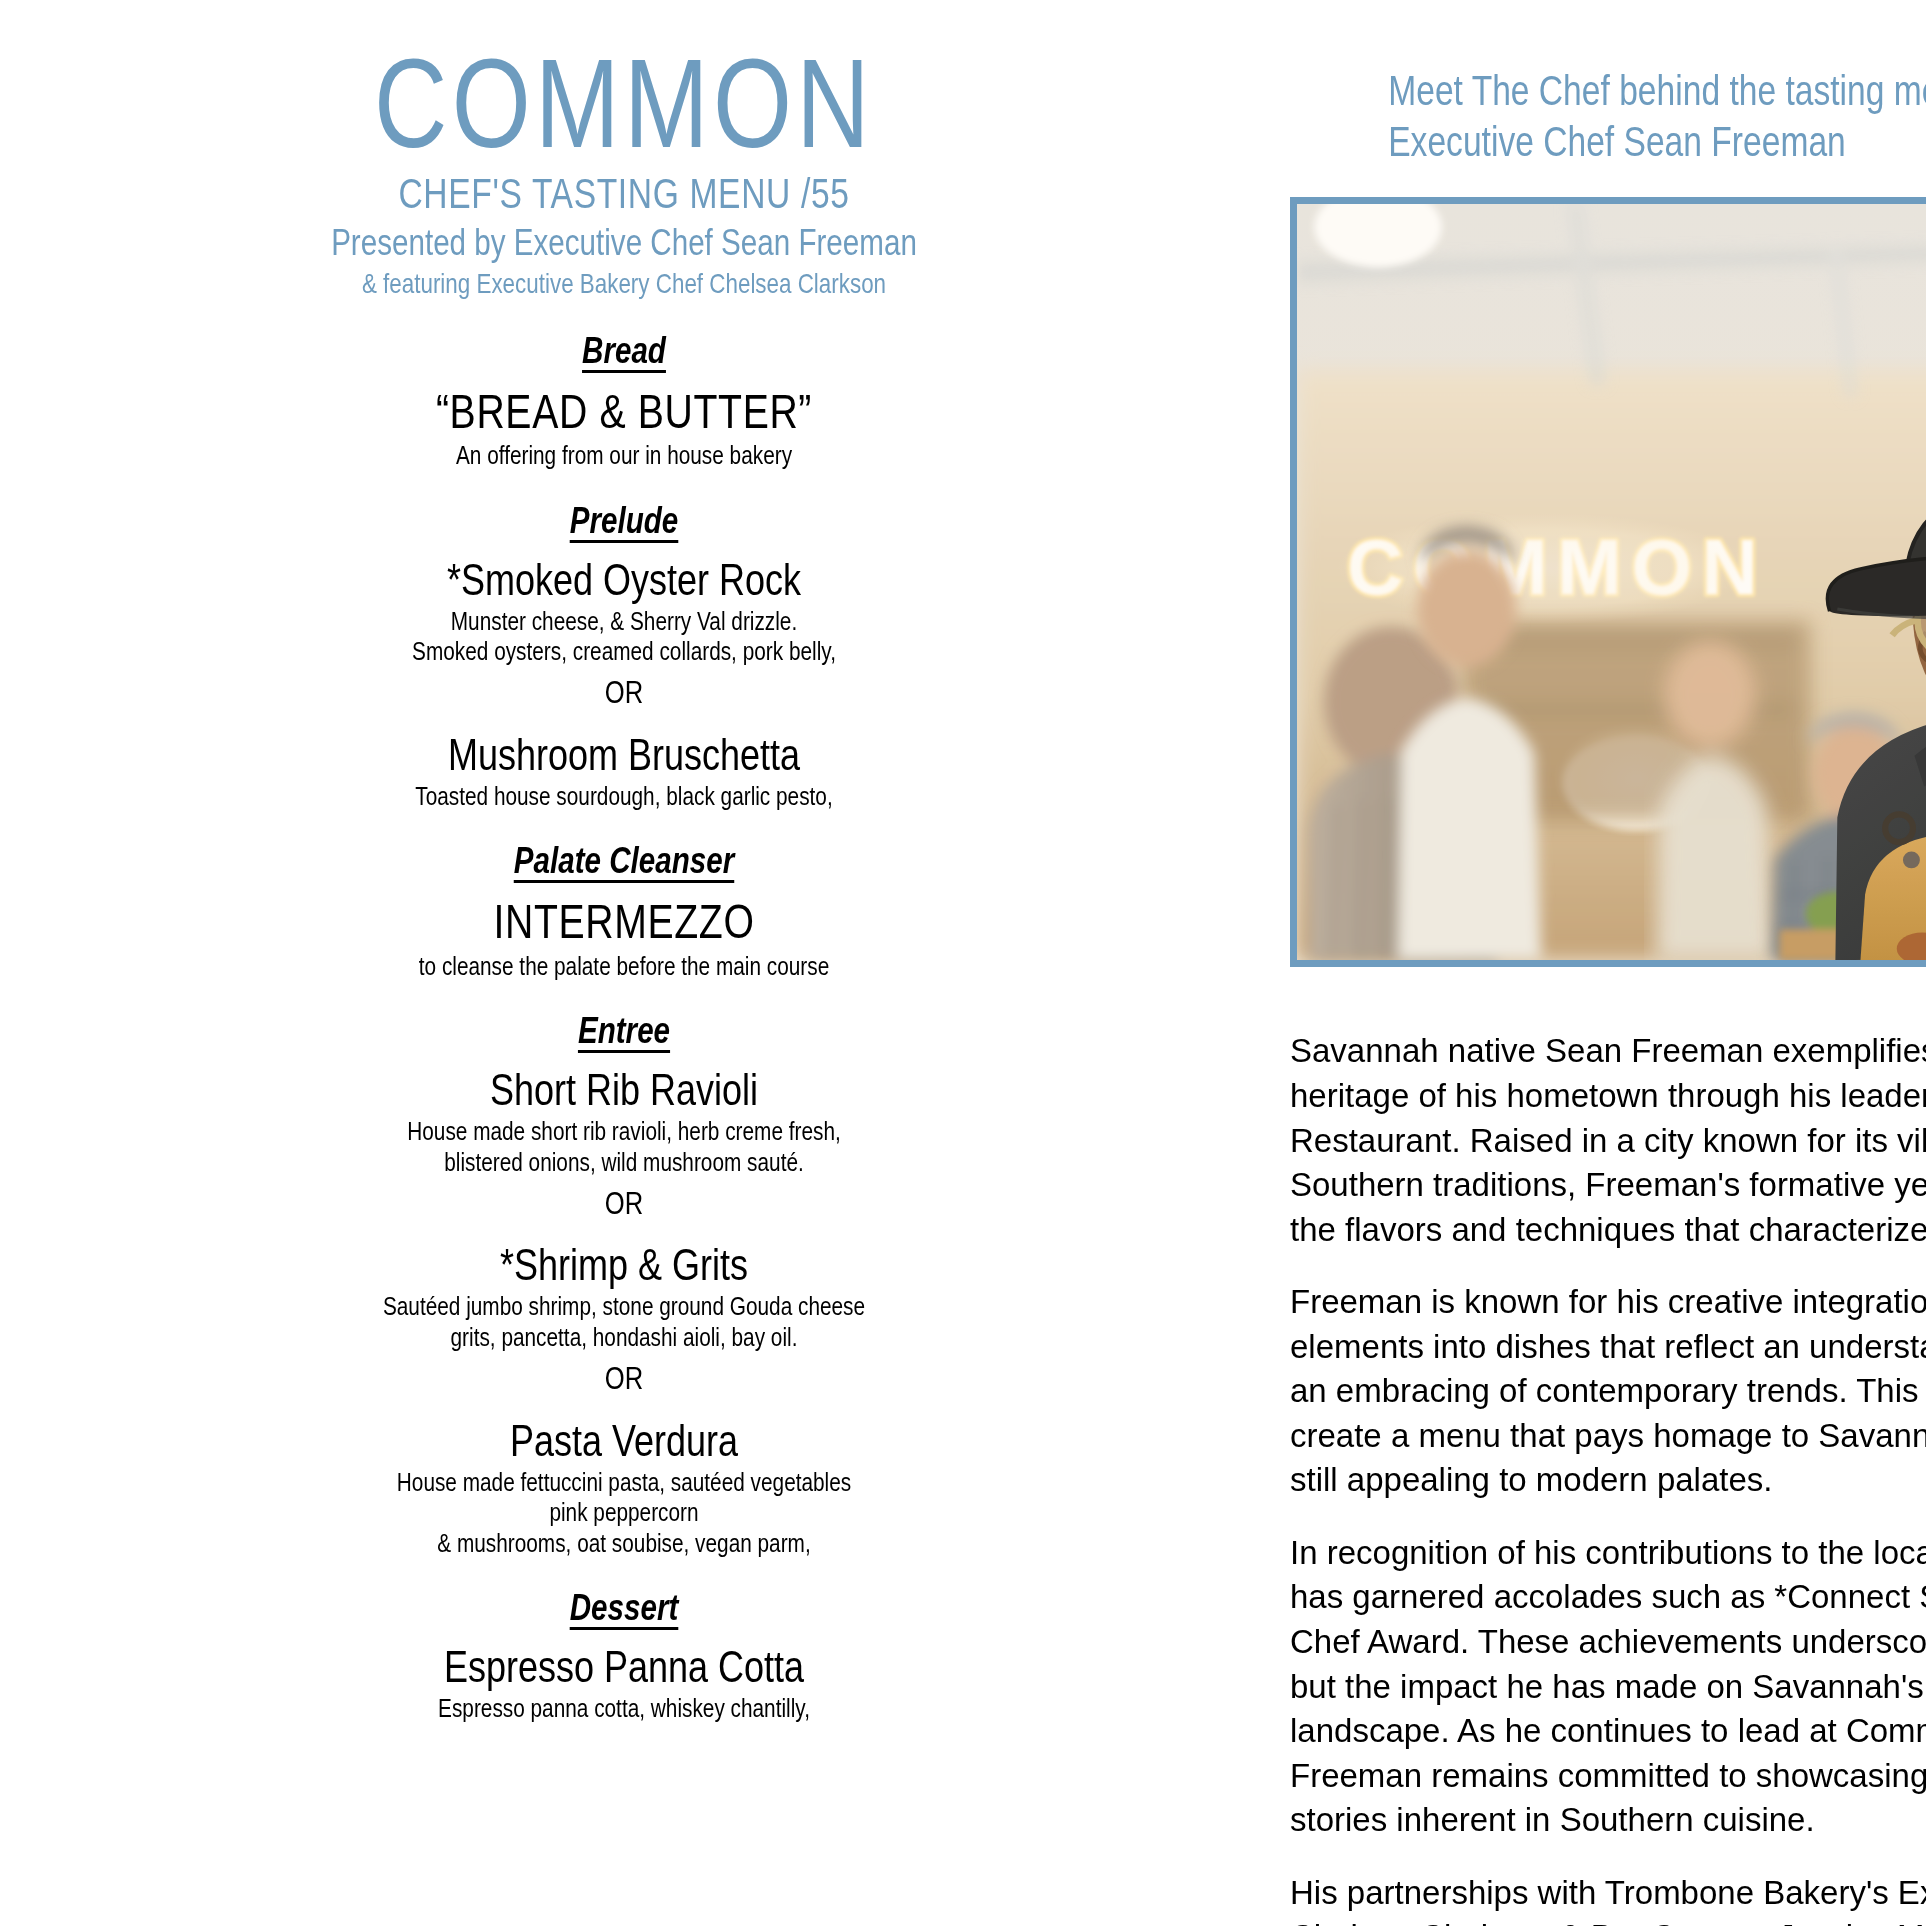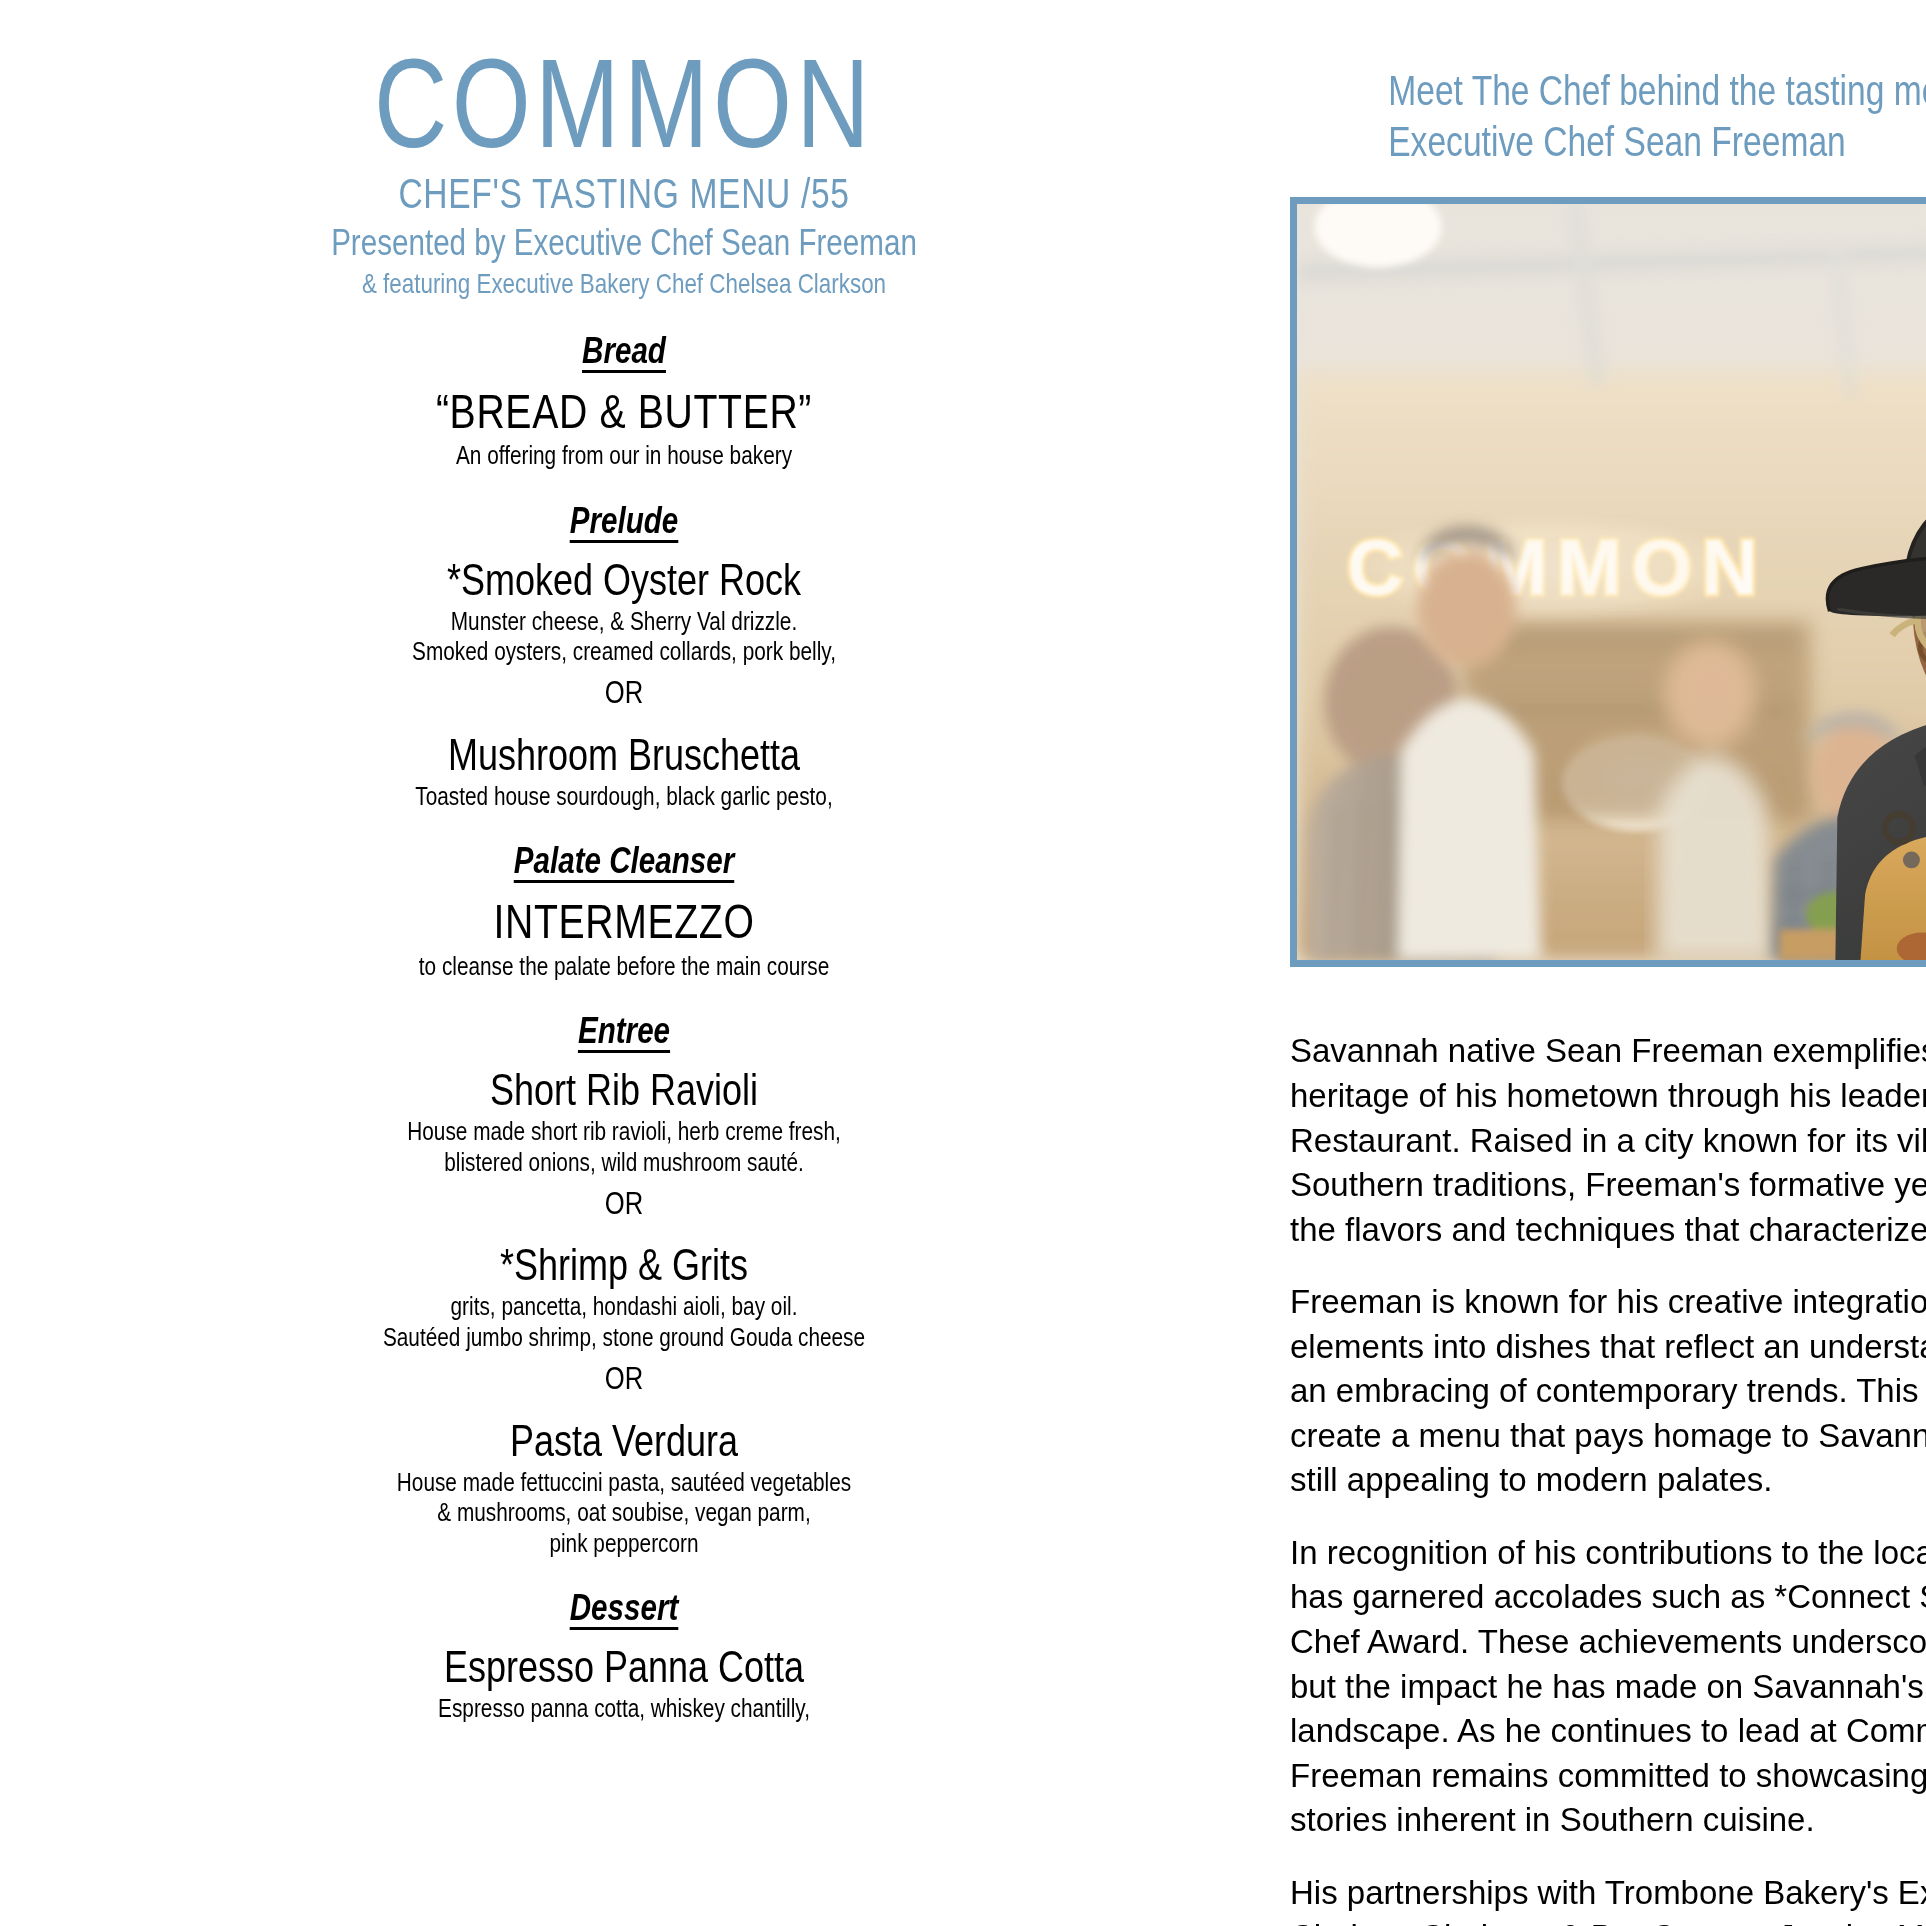--- a/index.html
+++ b/index.html
@@ -233,41 +233,41 @@
           </div>
         </div>
         <div class="or">
           <span class="cond">OR</span>
         </div>
         <div class="dish-name">
           <span class="cond">*Shrimp &amp; Grits</span>
         </div>
         <div class="dish-desc">
           <div>
+            <span class="cond">Sautéed jumbo shrimp, stone ground Gouda cheese</span>
+          </div>
+          <div>
             <span class="cond">grits, pancetta, hondashi aioli, bay oil.</span>
-          </div>
-          <div>
-            <span class="cond">Sautéed jumbo shrimp, stone ground Gouda cheese</span>
           </div>
         </div>
         <div class="or">
           <span class="cond">OR</span>
         </div>
         <div class="dish-name">
           <span class="cond">Pasta Verdura</span>
         </div>
         <div class="dish-desc">
           <div>
             <span class="cond">House made fettuccini pasta, sautéed vegetables</span>
           </div>
           <div>
+            <span class="cond">pink peppercorn</span>
+          </div>
+          <div>
             <span class="cond">&amp; mushrooms, oat soubise, vegan parm,</span>
-          </div>
-          <div>
-            <span class="cond">pink peppercorn</span>
           </div>
         </div>
         <div class="course-head">
           <span class="cond">Dessert</span>
         </div>
         <div class="dish-name">
           <span class="cond">Espresso Panna Cotta</span>
         </div>
         <div class="dish-desc">
           <div>

